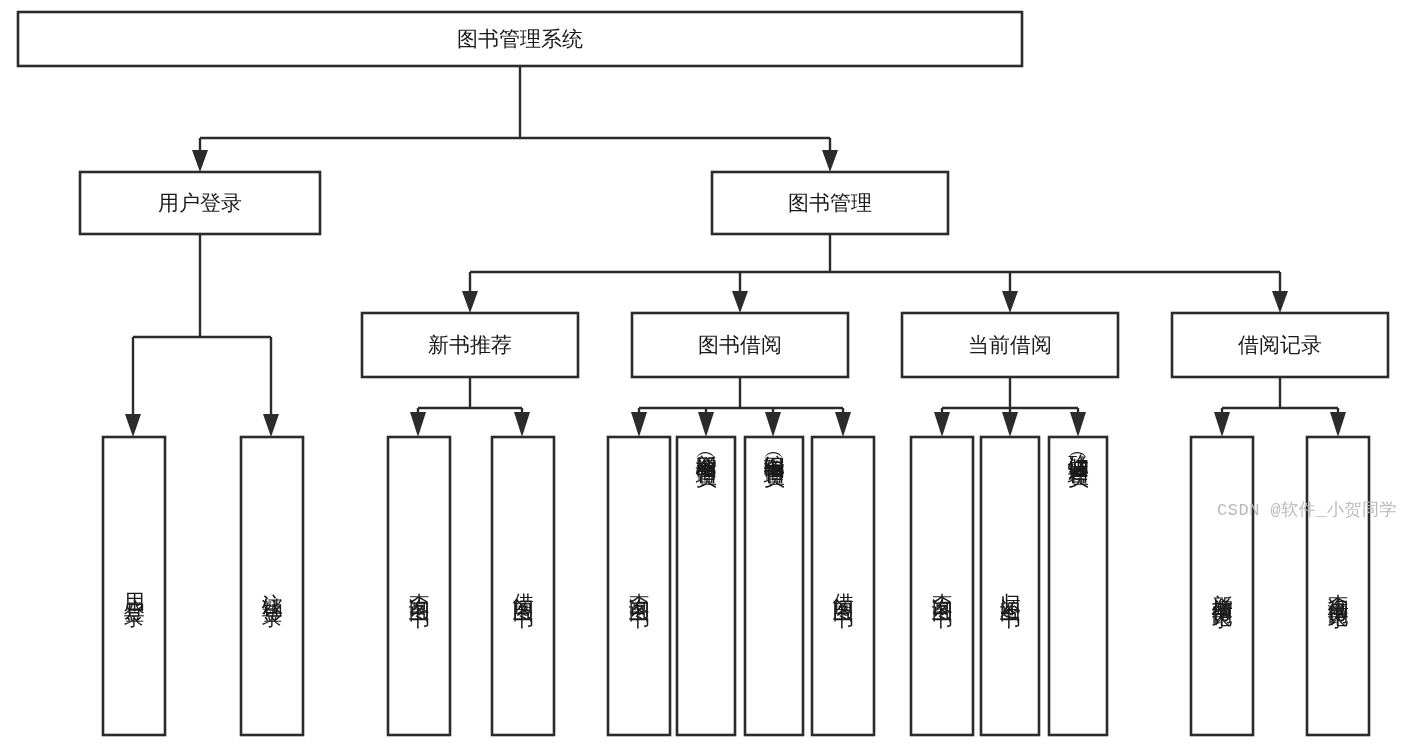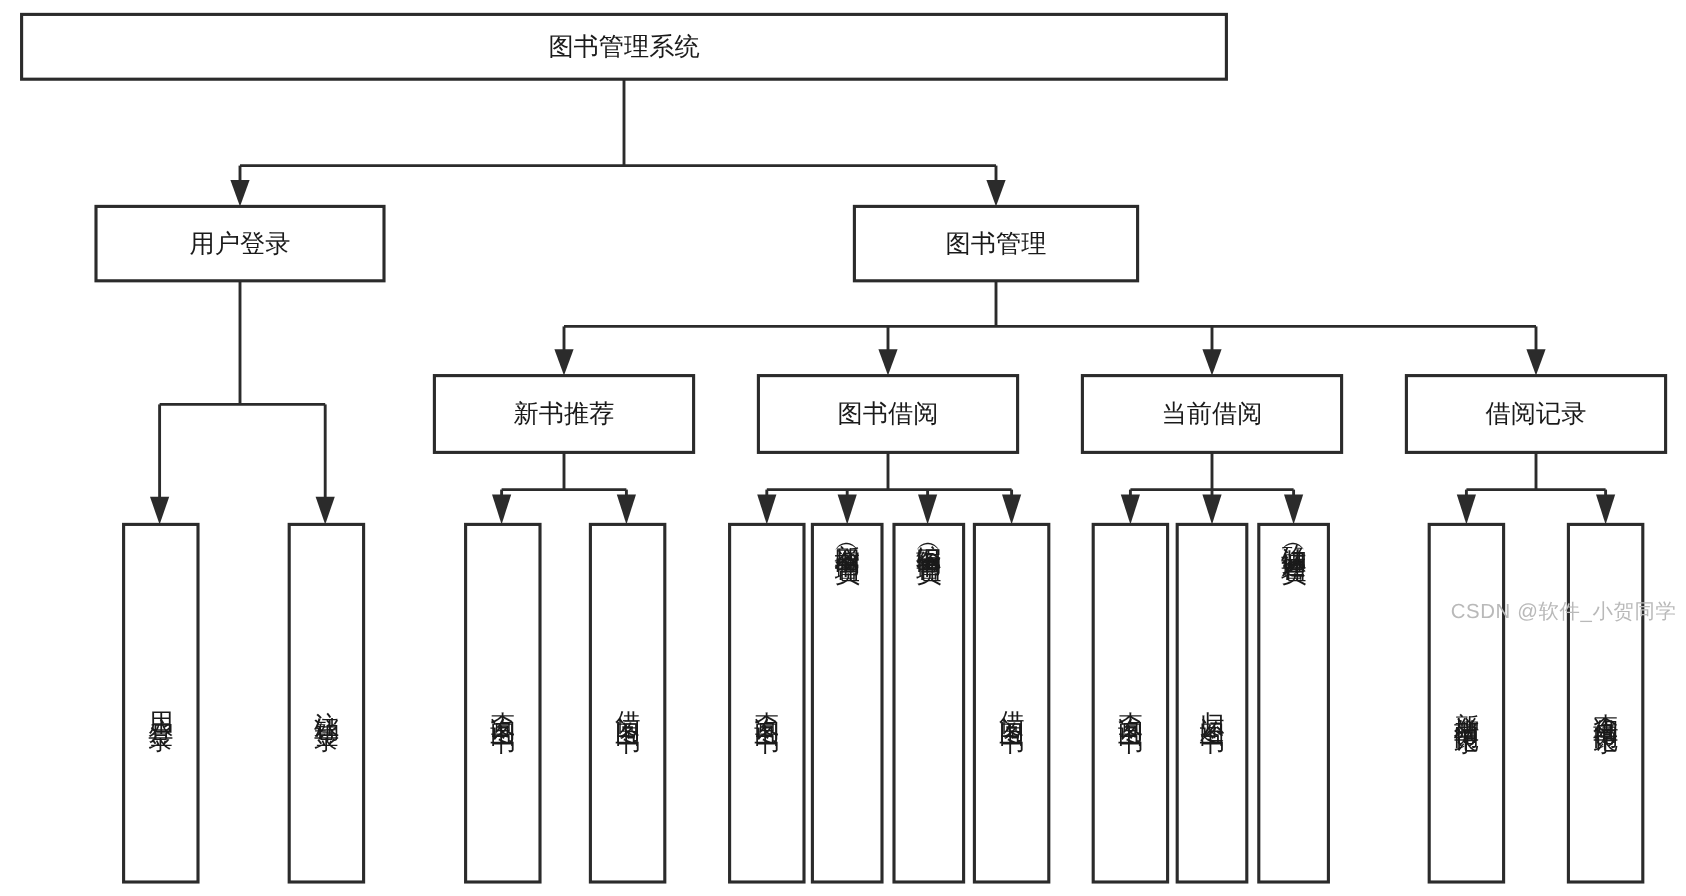--- a/index.html
+++ b/index.html
@@ -63,21 +63,21 @@
     line-height: 1.25;
     letter-spacing: 5px;
     color: #1a1a1a;
     white-space: nowrap;
     text-align: center;
   }
   .watermark {
     position: absolute;
     right: 8px;
     bottom: 6px;
-    font-family: Liberation Sans, sans-serif;
+    font-family: Liberation Mono, monospace;
     font-size: 17px;
     color: #b9b9b9;
     letter-spacing: 0.5px;
     white-space: nowrap;
   }
 </style>
 </head>
 <body>
 
 <div id="diagram-root">

